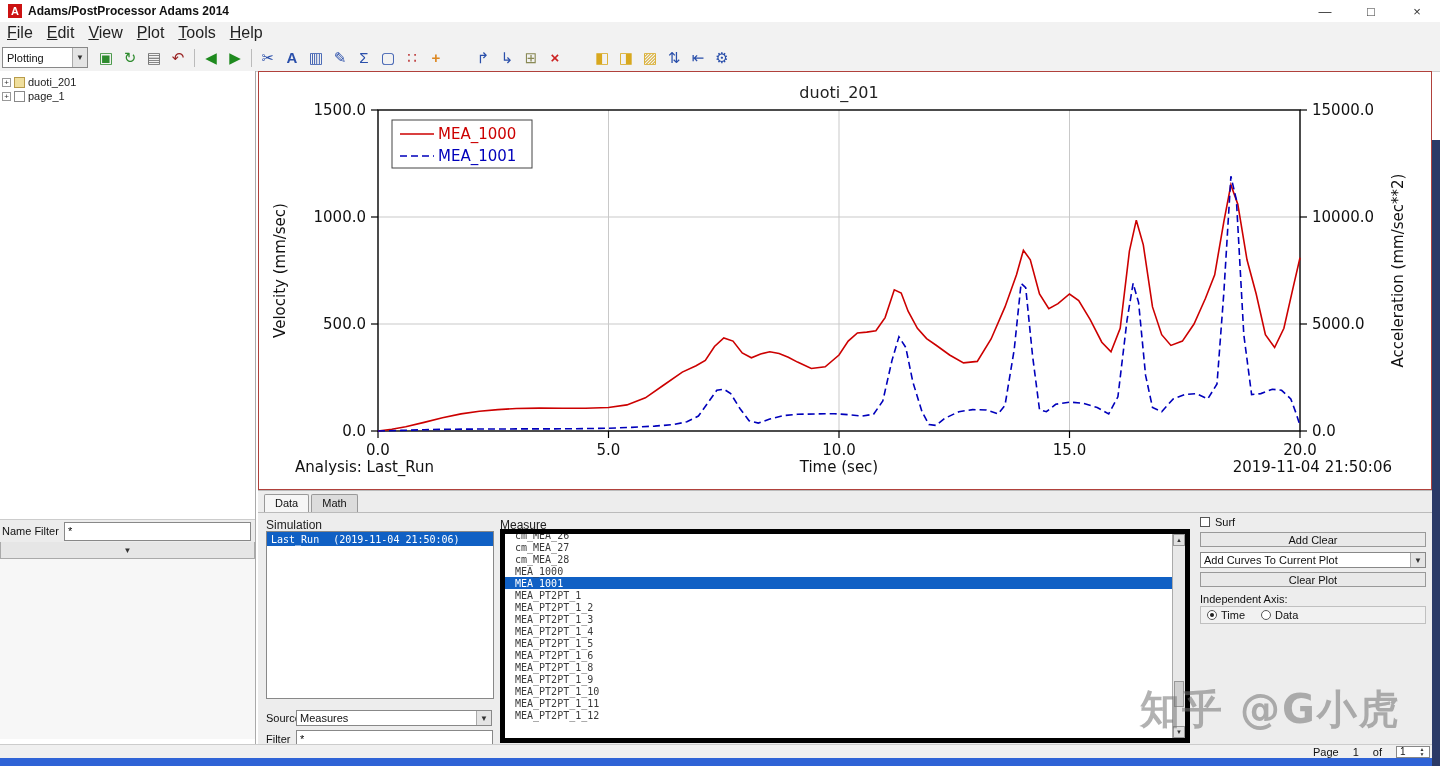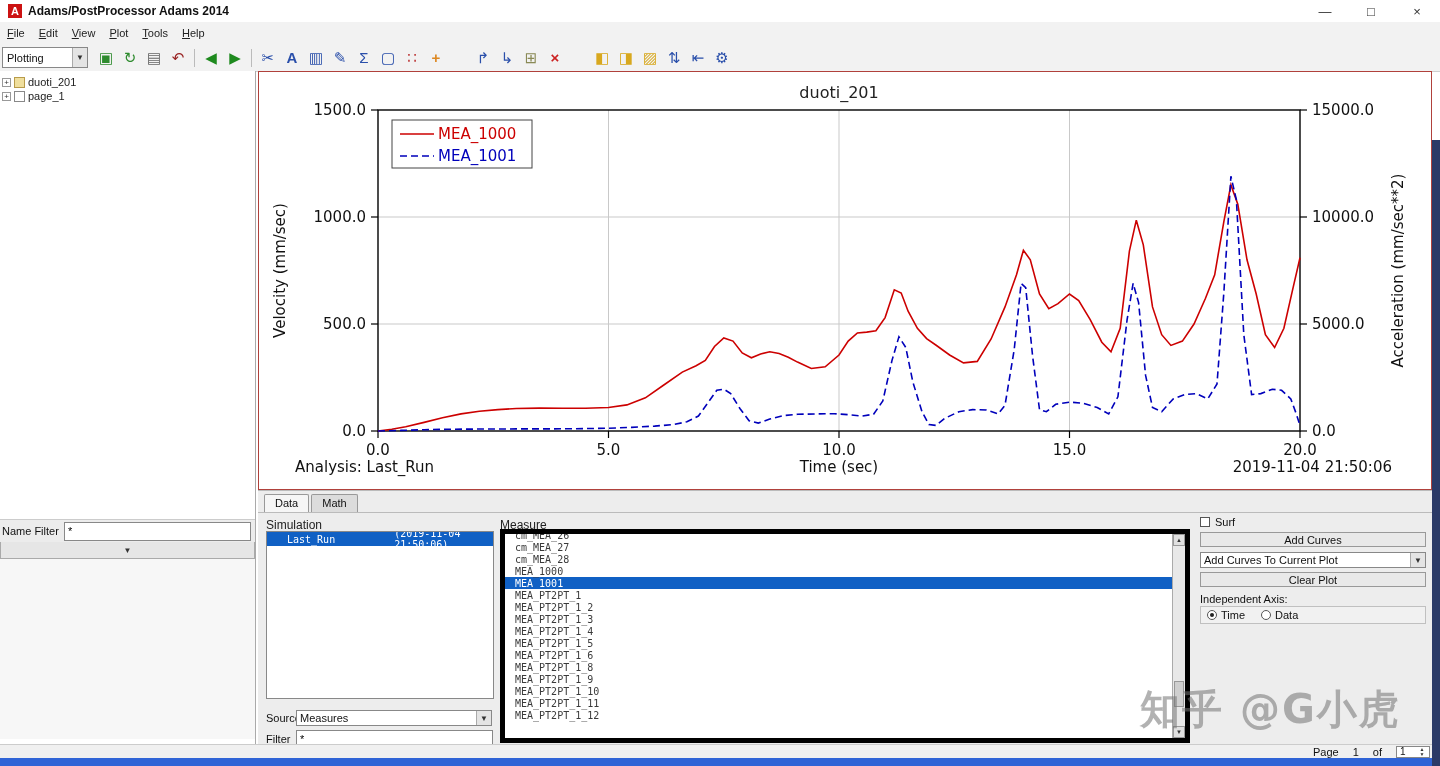--- a/index.html
+++ b/index.html
@@ -8,21 +8,21 @@
     font-family:"Liberation Sans","DejaVu Sans",sans-serif;background:#fff;font-size:12px;color:#111;
   }
   
   .titlebar{position:absolute;left:0;top:0;width:100%;height:22px;background:#fff;border-bottom:1px solid #e3e3e3;display:flex;align-items:center;}
   .app-logo{width:14px;height:14px;background:#cc1212;color:#fff;font-size:11px;font-weight:bold;display:flex;align-items:center;justify-content:center;margin:0 6px 0 8px;}
   .title-text{font-size:12px;font-weight:bold;color:#111;}
   .win-controls{margin-left:auto;display:flex;height:100%;}
   .win-btn{width:46px;display:flex;align-items:center;justify-content:center;font-size:13px;color:#333;}
   
   .menubar{position:absolute;top:22px;left:0;width:100%;height:22px;background:#f2f2f2;display:flex;align-items:center;border-bottom:1px solid #e0e0e0;}
-  .menu-item{display:inline-block;padding:2px 7px;font-size:11px;color:#222;}
+  .menu-item{display:inline-block;padding:2px 7px;font-size:16px;color:#222;}
   .menu-item::first-letter{text-decoration:underline;}
   
   .toolbar{position:absolute;top:44px;left:0;width:100%;height:27px;background:#f2f2f2;display:flex;align-items:center;border-bottom:1px solid #cfcfcf;}
   .mode-combo{width:84px;height:19px;background:#fff;border:1px solid #888;display:flex;align-items:center;margin-left:2px;font-size:11px;}
   .mode-combo .val{flex:1;padding-left:4px;}
   .combo-arr{width:15px;height:100%;background:#e4e4e4;border-left:1px solid #aaa;font-size:8px;display:flex;align-items:center;justify-content:center;color:#333;box-sizing:border-box;}
   #toolbar-buttons{display:flex;align-items:center;margin-left:6px;}
   .tb-btn{width:22px;height:21px;display:flex;align-items:center;justify-content:center;font-size:15px;margin:0 1px;}
   .tb-btn.gap{margin-left:24px;}
   .tb-sep{width:1px;height:18px;background:#bbb;margin:0 4px;}
@@ -51,21 +51,21 @@
   .legendbox{fill:#fff;stroke:#444;stroke-width:1;}
   .legtext{font-size:15px;}
   
   .dashboard{position:absolute;left:258px;top:490px;width:1174px;height:254px;background:#ededed;border-top:1px solid #bbb;box-sizing:border-box;font-size:11px;}
   .tabs{position:absolute;left:6px;top:3px;display:flex;height:18px;}
   .tab{padding:2px 10px;border:1px solid #999;border-bottom:none;background:#dcdcdc;margin-right:2px;font-size:11px;border-radius:2px 2px 0 0;}
   .tab.active{background:#f6f6f6;}
   .tabline{position:absolute;left:0;top:21px;width:100%;height:1px;background:#bbb;}
   .sec-label{position:absolute;font-size:12px;color:#222;}
   .sim-list{position:absolute;left:8px;top:40px;width:228px;height:168px;background:#fff;border:1px solid #888;overflow:hidden;box-sizing:border-box;}
-  .sim-row{height:14px;display:flex;align-items:center;font:10px "DejaVu Sans Mono","Liberation Mono",monospace;padding-left:20px;gap:45px;}
+  .sim-row{height:14px;display:flex;align-items:center;font:10px "DejaVu Sans Mono","Liberation Mono",monospace;padding-left:4px;}
   .sim-row.sel{background:#1060c4;color:#fff;}
   .sim-date{margin-left:14px;}
   .source-row,.filter-row{position:absolute;left:8px;display:flex;align-items:center;}
   .source-row{top:219px;}
   .filter-row{top:239px;}
   .sf-label{width:30px;}
   .dash-combo{width:196px;height:16px;background:#fff;border:1px solid #888;display:flex;align-items:center;font-size:11px;box-sizing:border-box;}
   .dash-combo .val{flex:1;padding-left:3px;}
   .dash-input{width:190px;height:13px;border:1px solid #888;background:#fff;font-size:11px;padding-left:3px;font-family:inherit;}
   .measure-list{position:absolute;left:242px;top:38px;width:690px;height:214px;background:#fff;border:5px solid #000000;overflow:hidden;box-sizing:border-box;}
@@ -284,21 +284,21 @@
       <div class="scroll-thumb"></div>
       <div class="scroll-btn down">▼</div>
     </div>
   </div>
 
   <div class="right-controls">
     <div class="surf-row">
       <span class="checkbox"></span>
       <span>Surf</span>
     </div>
-    <div class="btn add-curves">Add Curves</div>
+    <div class="btn add-curves">Add Clear</div>
     <div class="add-mode-combo">
       <span class="val">Add Curves To Current Plot</span>
       <span class="combo-arr">▼</span>
     </div>
     <div class="btn clear-plot">Clear Plot</div>
     <div class="ia-label">Independent Axis:</div>
     <div class="ia-box" id="ia-box">
         <span class="radio sel"></span>
         <span class="radio-label">Time</span>
         <span class="radio"></span>

